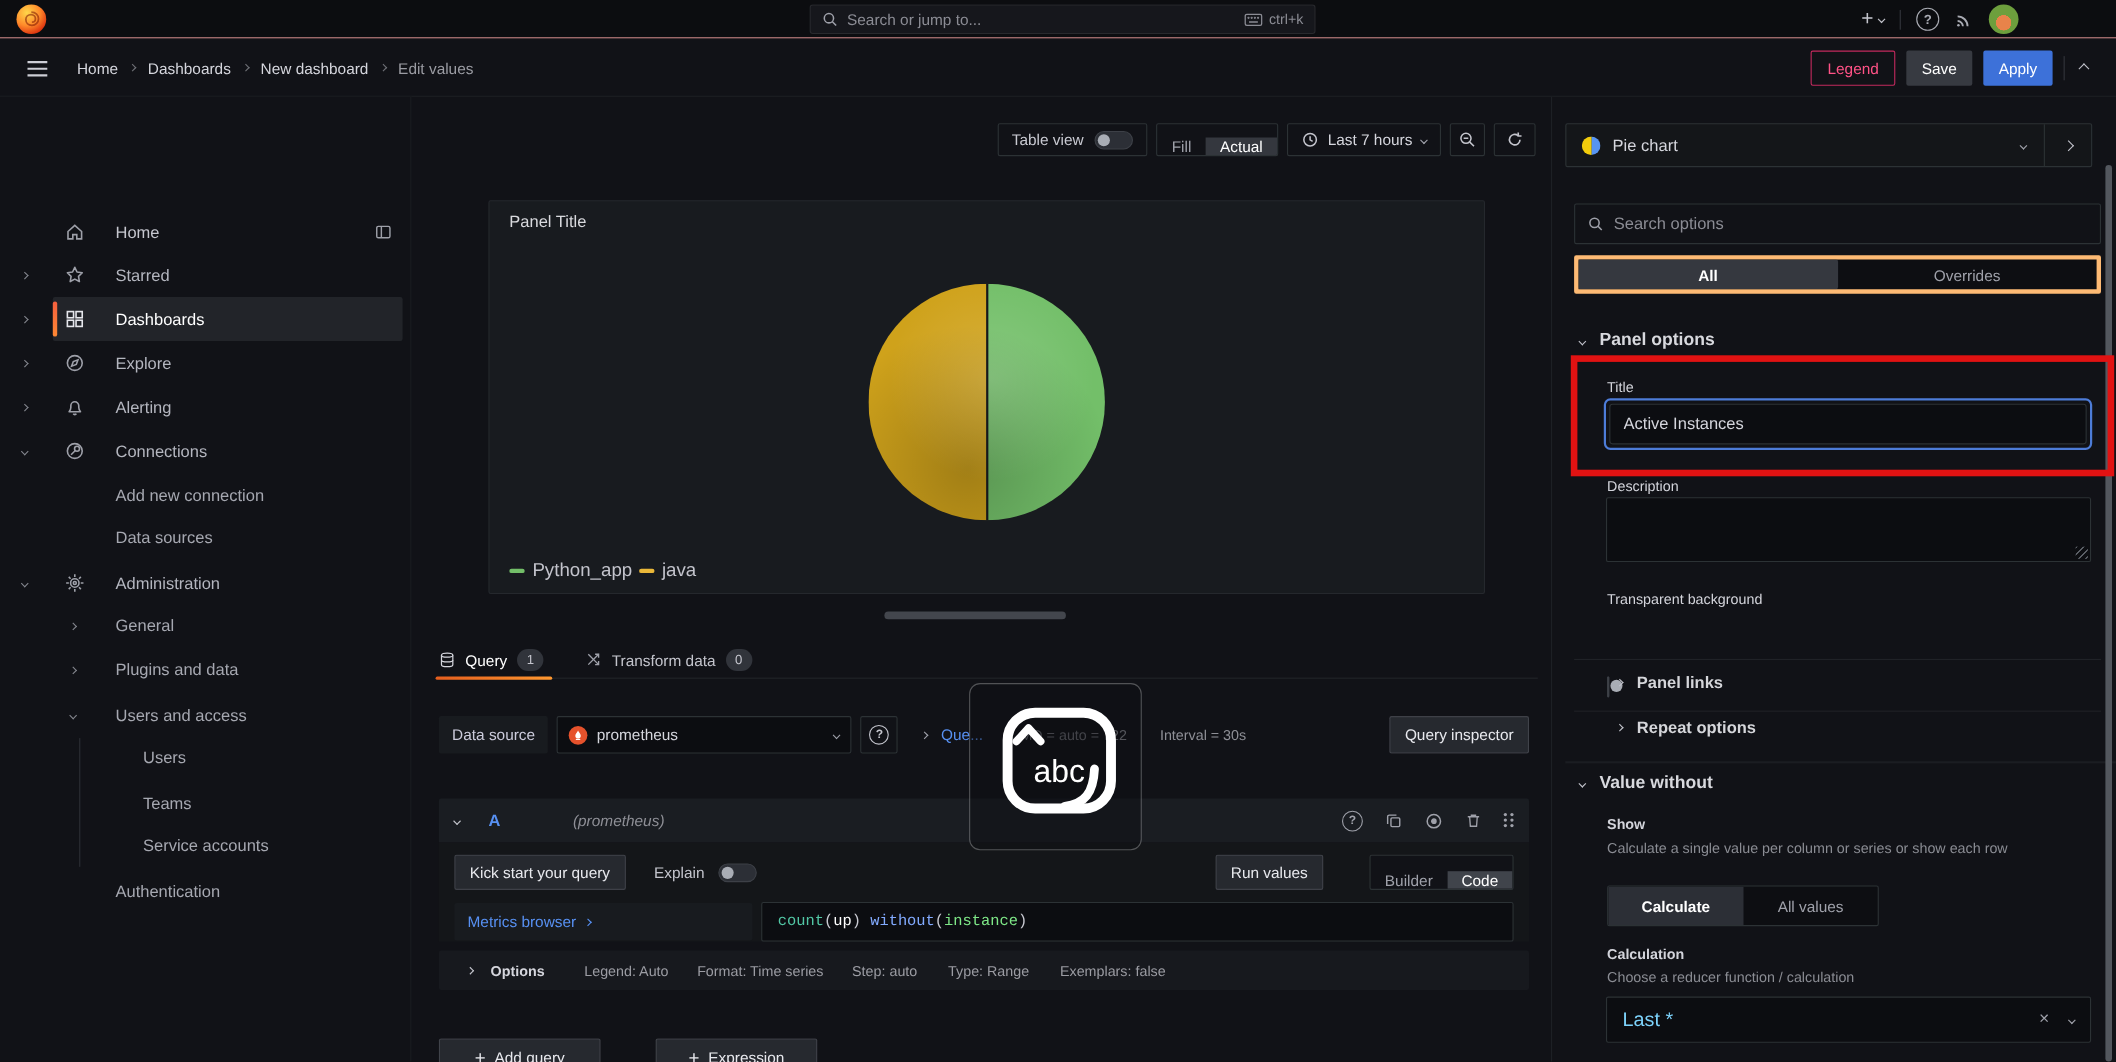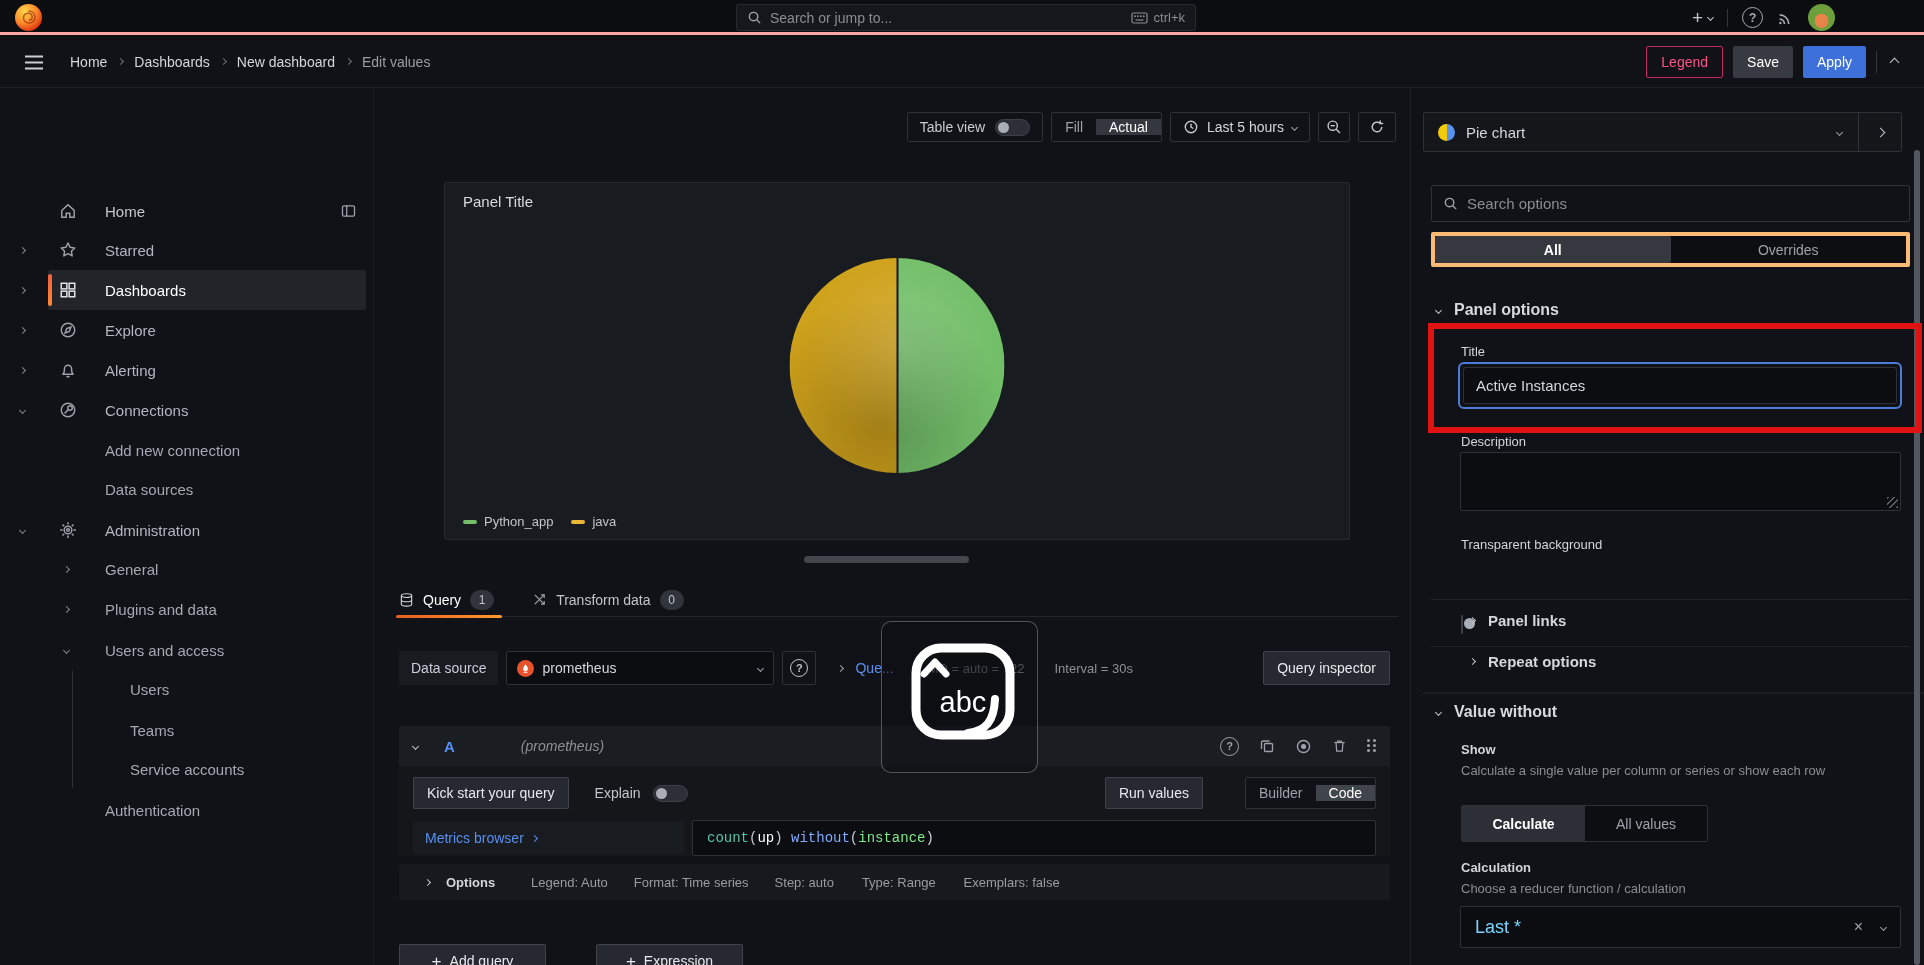--- a/index.html
+++ b/index.html
@@ -23,21 +23,21 @@
   .toggle::after{content:"";position:absolute;left:2px;top:2px;width:11px;height:11px;border-radius:50%;background:#a9adb5}
 
   .badge{min-width:24px;height:20px;border-radius:11px;background:#31343b;color:#c3c4cc;font-size:12px;display:inline-flex;align-items:center;justify-content:center;padding:0 8px}
 
   .btn-sec{background:#26292f;border:1px solid rgba(204,204,220,.16);color:#e8e9ee;border-radius:2px;font-size:14px;display:inline-flex;align-items:center;justify-content:center;height:32px;padding:0 13px;white-space:nowrap}
   .btn-fill{border:none;border-radius:2px;font-size:14px;font-weight:500;display:inline-flex;align-items:center;justify-content:center;height:32px;padding:0 14px}
 
   .tbox{border:1px solid #2c3235;border-radius:2px;height:30px;display:flex;align-items:center;background:#111217}
 
   
-  #topnav{position:absolute;left:0;top:0;width:1924px;height:35px;background:#0c0d10;border-bottom:3px solid #fca5a5}
+  #topnav{position:absolute;left:0;top:0;width:1924px;height:35px;background:#0c0d10;border-bottom:1px solid #fca5a5}
   #pagehdr{position:absolute;left:0;top:35px;width:1924px;height:53px;background:#111217;border-bottom:1px solid #1d2024}
 
   
   #sidebar{position:absolute;left:0;top:88px;width:374px;height:877px;background:#111217;border-right:1px solid #1b1d21}
   .nav-row{position:absolute;left:0;width:374px;height:40px;display:flex;align-items:center;color:#b4b6bf;font-size:15px}
   .nav-ic{position:absolute;left:58px;width:20px;height:20px;color:#9ea0a9;display:flex;align-items:center;justify-content:center}
   .nav-chv{position:absolute;left:20px;color:#84868e}
   .nav-chv2{position:absolute;left:64px;color:#84868e}
   .nav-lbl{position:absolute;left:105px;white-space:nowrap}
   .nav-lbl3{position:absolute;left:130px;white-space:nowrap;color:#a6a8b1}
@@ -53,21 +53,21 @@
   .sw{width:14px;height:4px;border-radius:2px;flex:none}
   .sw.g{background:#73bf69}.sw.y{background:#eab839}
 
   
   .qtab{position:relative;display:flex;align-items:center;gap:9px;height:34px}
   .qtab .ul{position:absolute;left:-3px;right:-8px;bottom:-1px;height:3px;border-radius:2px;background:linear-gradient(90deg,#e55e1e,#ff9830)}
 
   .inbox{background:#0c0d11;border:1px solid #2c3235;border-radius:2px}
   .lblbox{background:#181b1f;border-radius:2px;height:34px;display:flex;align-items:center;padding:0 12px;font-size:14px}
 
-  .seg{border:1px solid #2c3235;border-radius:2px;height:30px;display:flex;align-items:center;overflow:hidden;background:#111217}
+  .seg{border:1px solid #2c3235;border-radius:2px;height:30px;display:flex;align-items:flex-end;overflow:hidden;background:#111217}
   .seg .on{background:#34373e;color:#fff;font-weight:500}
   .seg>div{display:flex;align-items:center;padding:0 13px;font-size:14px;color:#9fa1aa}
 
   .mono{font-family:Liberation Mono, monospace;font-size:14px}
   .t-fn{color:#52c7a5}.t-p{color:#c9cad2}.t-w{color:#fff}.t-kw{color:#82aaff}.t-id{color:#7ee787}
 
   .icbtn{color:#9fa1aa;display:inline-flex;align-items:center;justify-content:center}
   .qcirc{width:20px;height:20px;border:1.4px solid currentColor;border-radius:50%;display:inline-flex;align-items:center;justify-content:center;font-size:12px;font-weight:700}
   .drag{width:9px;height:14px;position:relative}
   .drag::before{content:"";position:absolute;left:0;top:0;width:3px;height:3px;border-radius:50%;background:currentColor;
@@ -302,21 +302,21 @@
     <div>Fill</div>
     <div class="on">Actual</div>
   </div>
   <div class="tbox" style="padding:0 12px;gap:8px">
     <span class="icbtn">
         <svg width="16" height="16" viewBox="0 0 16 16" stroke="#c3c4cc" fill="none" stroke-width="1.4">
           <circle cx="8" cy="8" r="5.7"></circle>
           <path d="M8 4.8v3.4l2.3 1.3"></path>
         </svg>
       </span>
-    <span style="font-size:14px;color:#d5d6dd;white-space:nowrap">Last 5 hours</span>
+    <span style="font-size:14px;color:#d5d6dd;white-space:nowrap">Last 7 hours</span>
     <span class="chv d sm" style="color:#9fa1aa"></span>
   </div>
   <div class="tbox" style="width:32px;justify-content:center">
     <svg width="16" height="16" viewBox="0 0 16 16" stroke="#c3c4cc" fill="none" stroke-width="1.4">
         <circle cx="6.7" cy="6.7" r="4.6"></circle>
         <line x1="10.2" y1="10.2" x2="14" y2="14"></line>
         <line x1="4.6" y1="6.7" x2="8.8" y2="6.7"></line>
       </svg>
   </div>
   <div class="tbox" style="width:38px;justify-content:center">
@@ -324,21 +324,21 @@
         <path d="M12.8 8A4.8 4.8 0 1 1 11 4.2"></path>
         <polyline points="11.2 1.4 11.2 4.6 14.2 4.6" fill="none"></polyline>
       </svg>
   </div>
 </div>
 
 
 <div id="panel">
   <div class="abs" style="left:18px;top:10px;font-size:15px;font-weight:500;color:#d9dade">Panel Title</div>
   <div id="pie"></div>
-  <div class="row abs" style="left:18px;bottom:10px;gap:18px;font-size:13px;color:#c3c4cc">
+  <div class="row abs" style="left:18px;bottom:10px;gap:6px;font-size:17px;color:#c3c4cc">
     <span class="row" style="gap:7px">
       <span class="sw g"></span>
       <span>Python_app</span>
     </span>
     <span class="row" style="gap:7px">
       <span class="sw y"></span>
       <span>java</span>
     </span>
   </div>
 </div>

